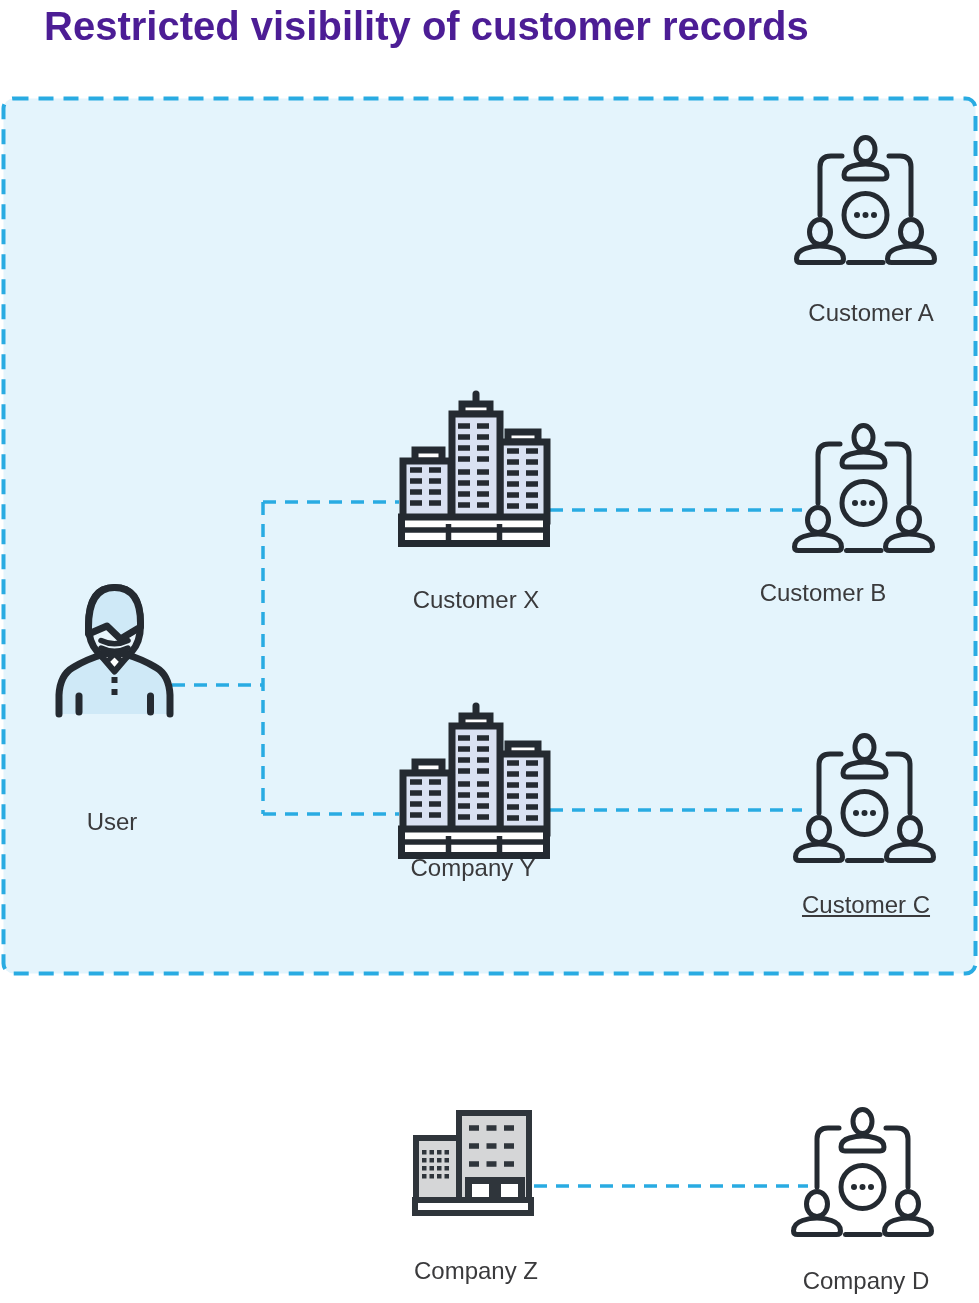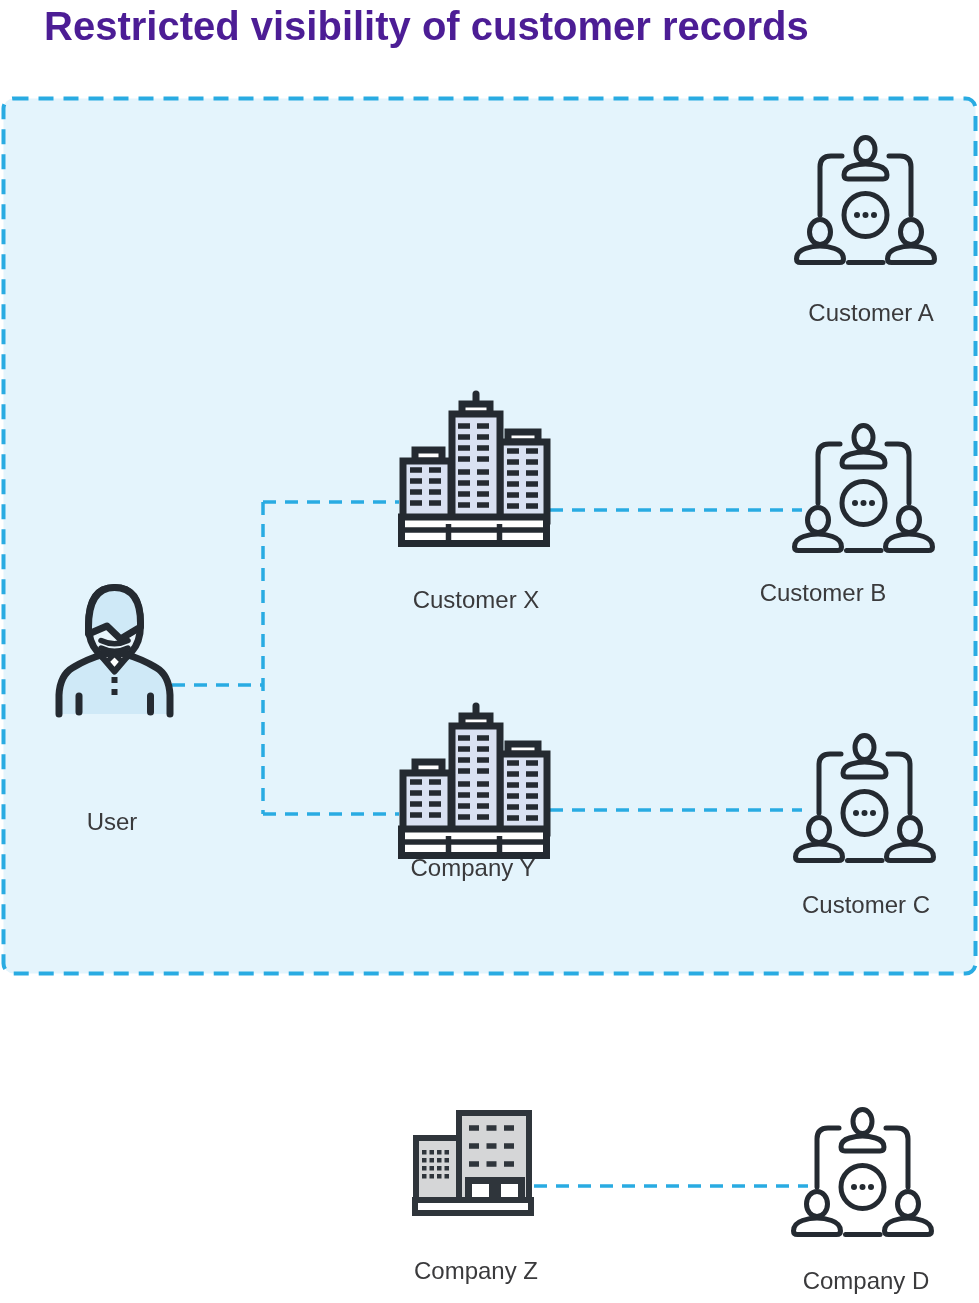--- a/index.html
+++ b/index.html
@@ -193,21 +193,21 @@
       <use href="#def-company-buildings"></use>
     </svg>
   </div>
   <div class="node-label" style="left:473px;top:856px;">Company Y</div>
 
   <div class="node" style="left:794px;top:733px;">
     <svg width="141" height="133" viewBox="0 0 141 133">
       <use href="#def-customer-group"></use>
     </svg>
   </div>
-  <div class="node-label" style="left:866px;top:893px;">Customer C</div>
+  <div class="node-label" style="left:866px;top:893px;text-decoration:underline;">Customer C</div>
 
   <div class="node" style="left:413px;top:1110px;">
     <svg width="120" height="106" viewBox="0 0 120 106">
       <use href="#def-office-building"></use>
     </svg>
   </div>
   <div class="node-label" style="left:476px;top:1259px;">Company Z</div>
 
   <div class="node" style="left:792px;top:1107px;">
     <svg width="141" height="133" viewBox="0 0 141 133">

